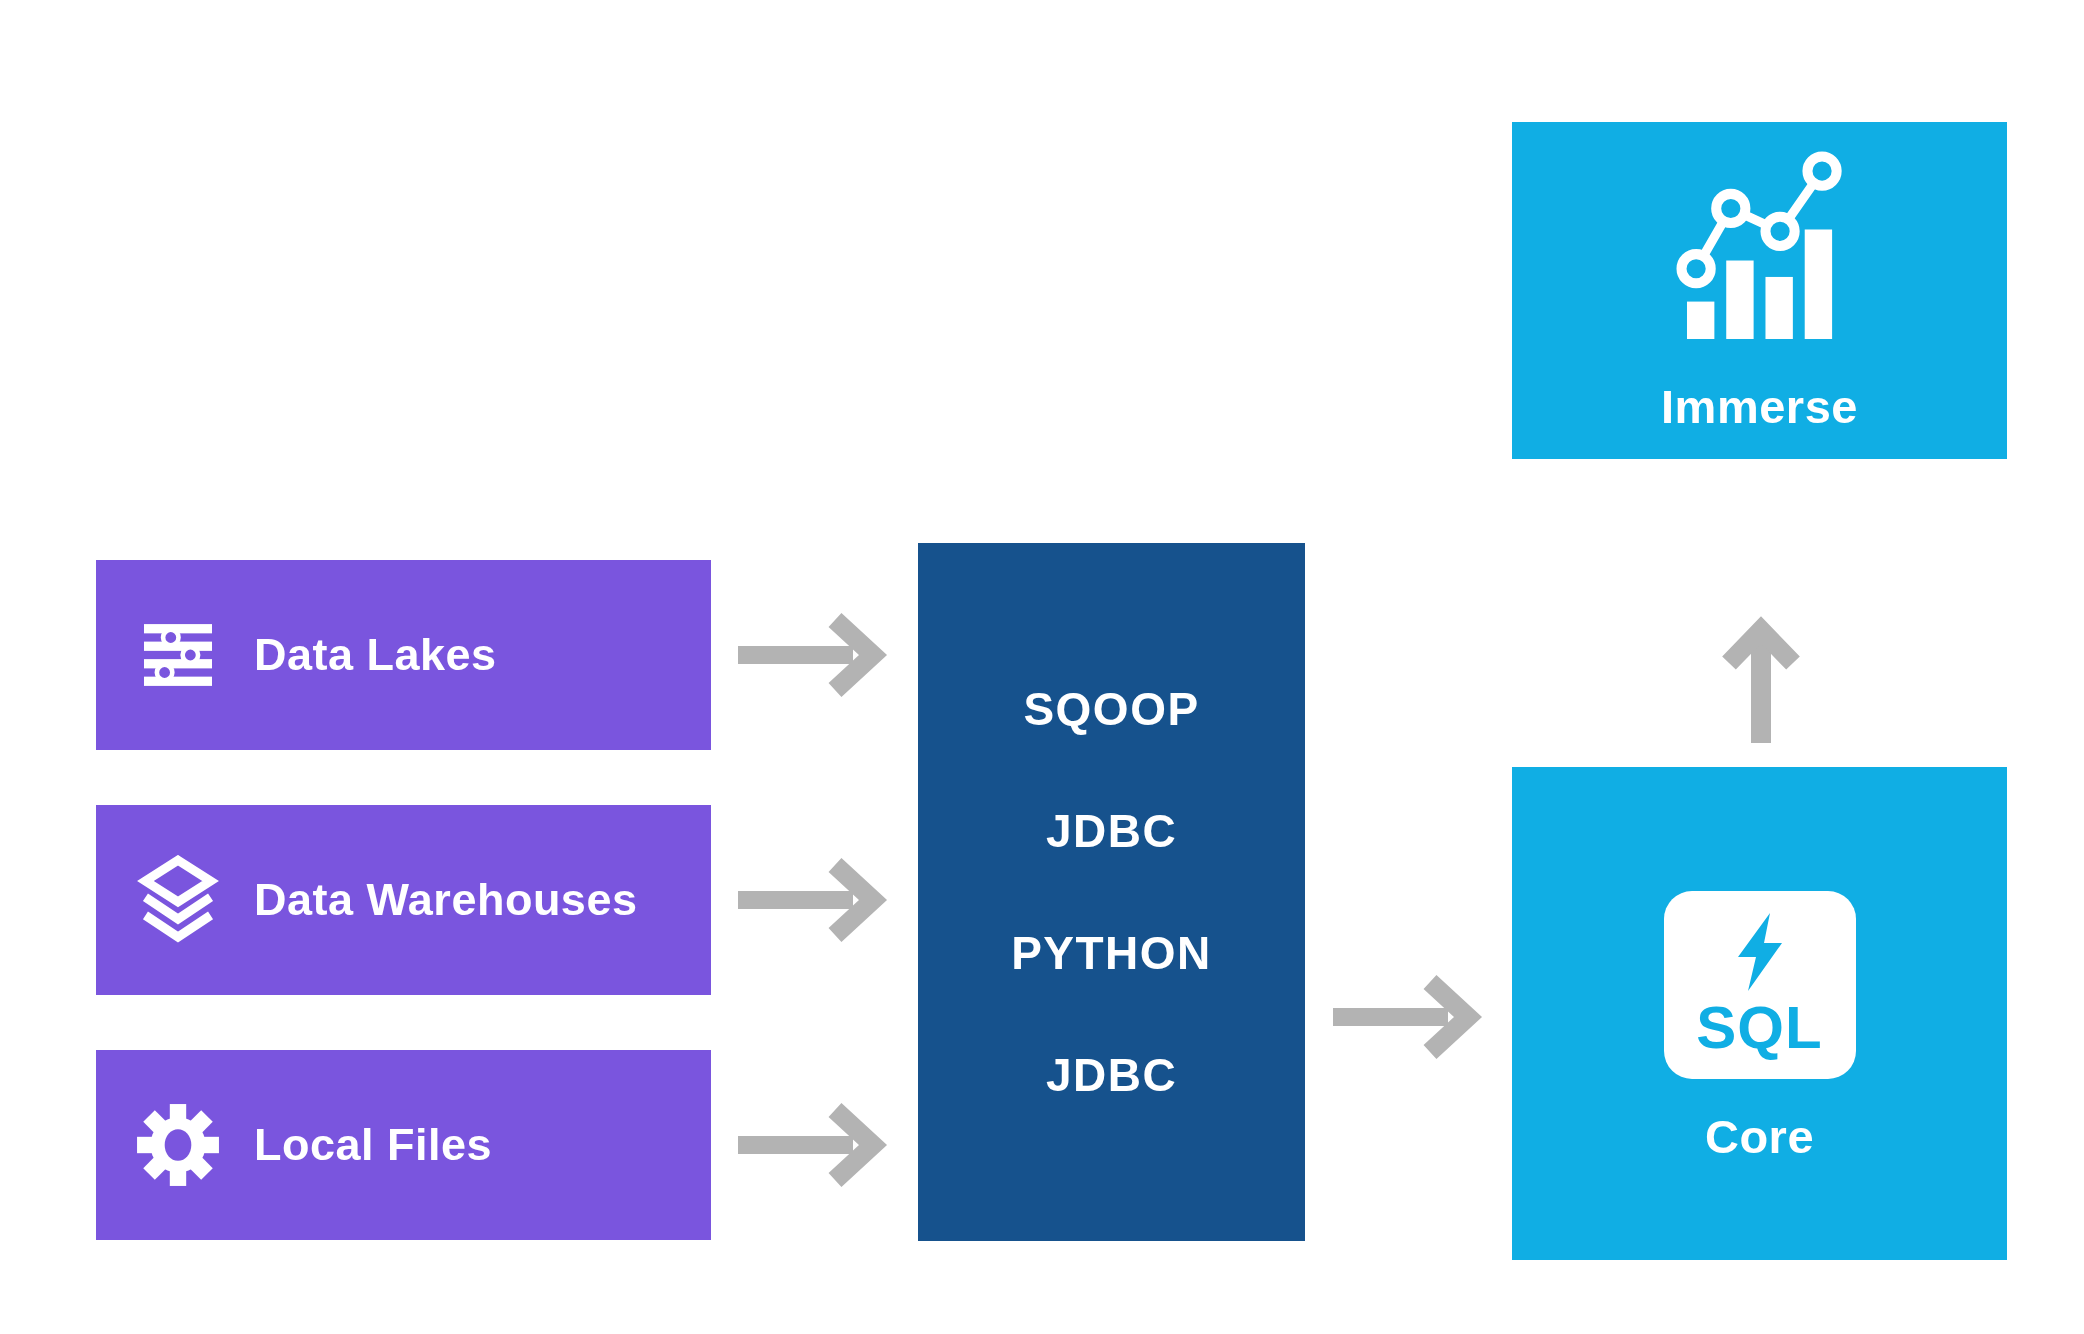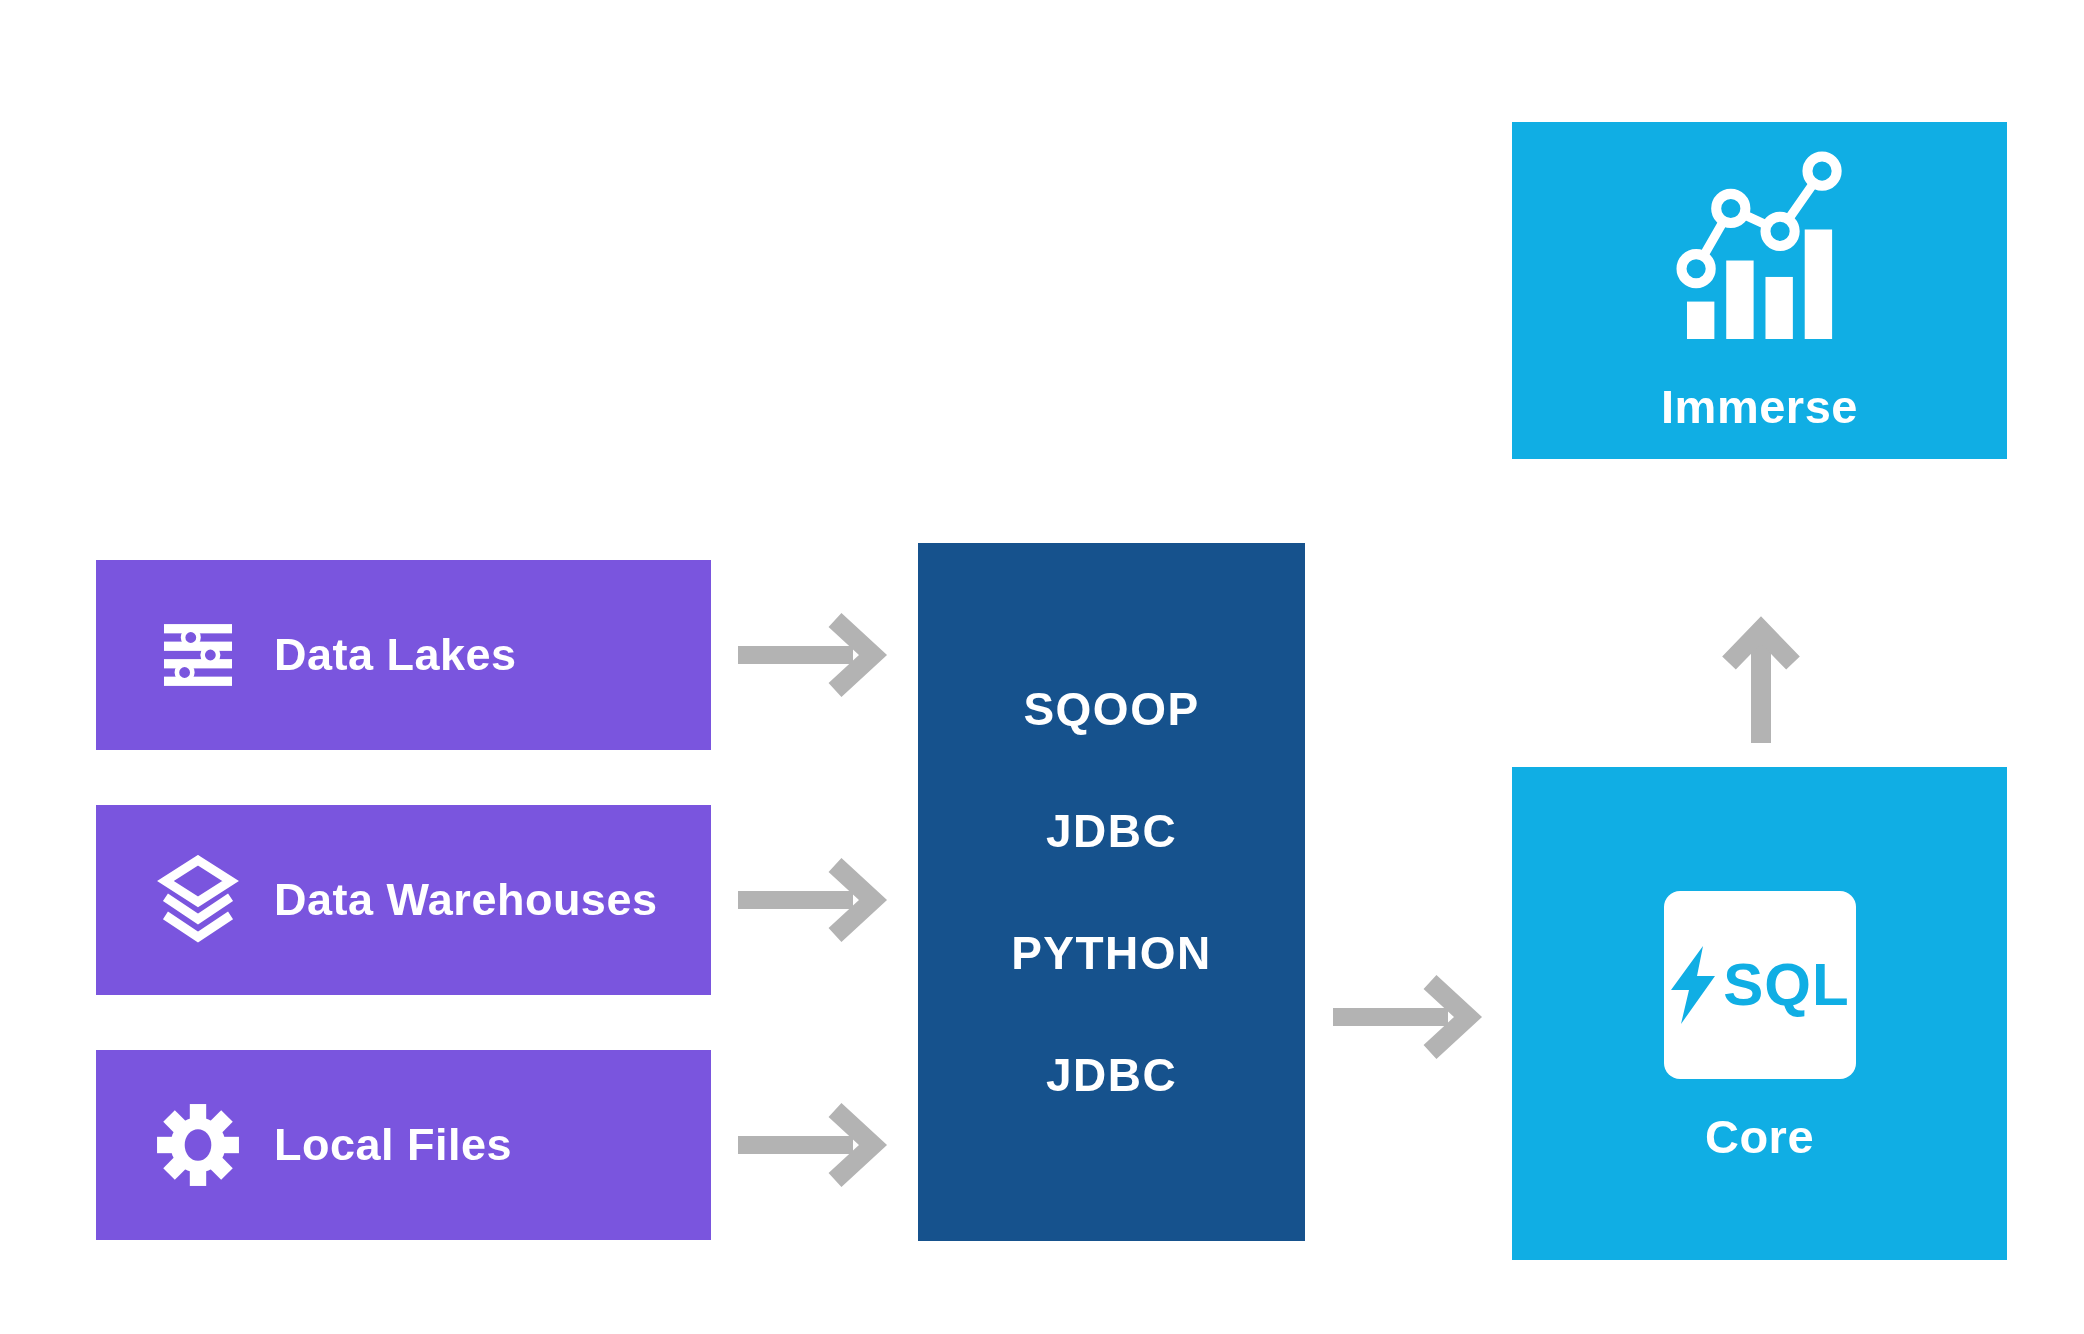--- a/index.html
+++ b/index.html
@@ -24,21 +24,21 @@
 
   
   .src-box {
     position: absolute;
     left: 96px;
     width: 615px;
     height: 190px;
     background: var(--purple);
     display: flex;
     align-items: center;
-    padding-left: 54px;
+    padding-left: 34px;
   }
   .src-box.b1 { top: 560px; }
   .src-box.b2 { top: 805px; }
   .src-box.b3 { top: 1050px; }
   .src-icon {
     width: 96px;
     height: 96px;
     display: flex;
     align-items: center;
     justify-content: center;
@@ -94,22 +94,23 @@
     font-weight: 700;
     letter-spacing: 0.5px;
     line-height: 1;
   }
 
   
   .sql-badge {
     width: 192px;
     height: 188px;
     background: #fff;
-    border-radius: 16px;
-    display: flex;
+    border-radius: 28px;
+    display: flex;
+    flex-direction: column;
     align-items: center;
     justify-content: center;
     gap: 6px;
     margin-top: 24px;
   }
   .sql-text {
     color: var(--cyan);
     font-size: 60px;
     font-weight: 700;
     line-height: 1;

